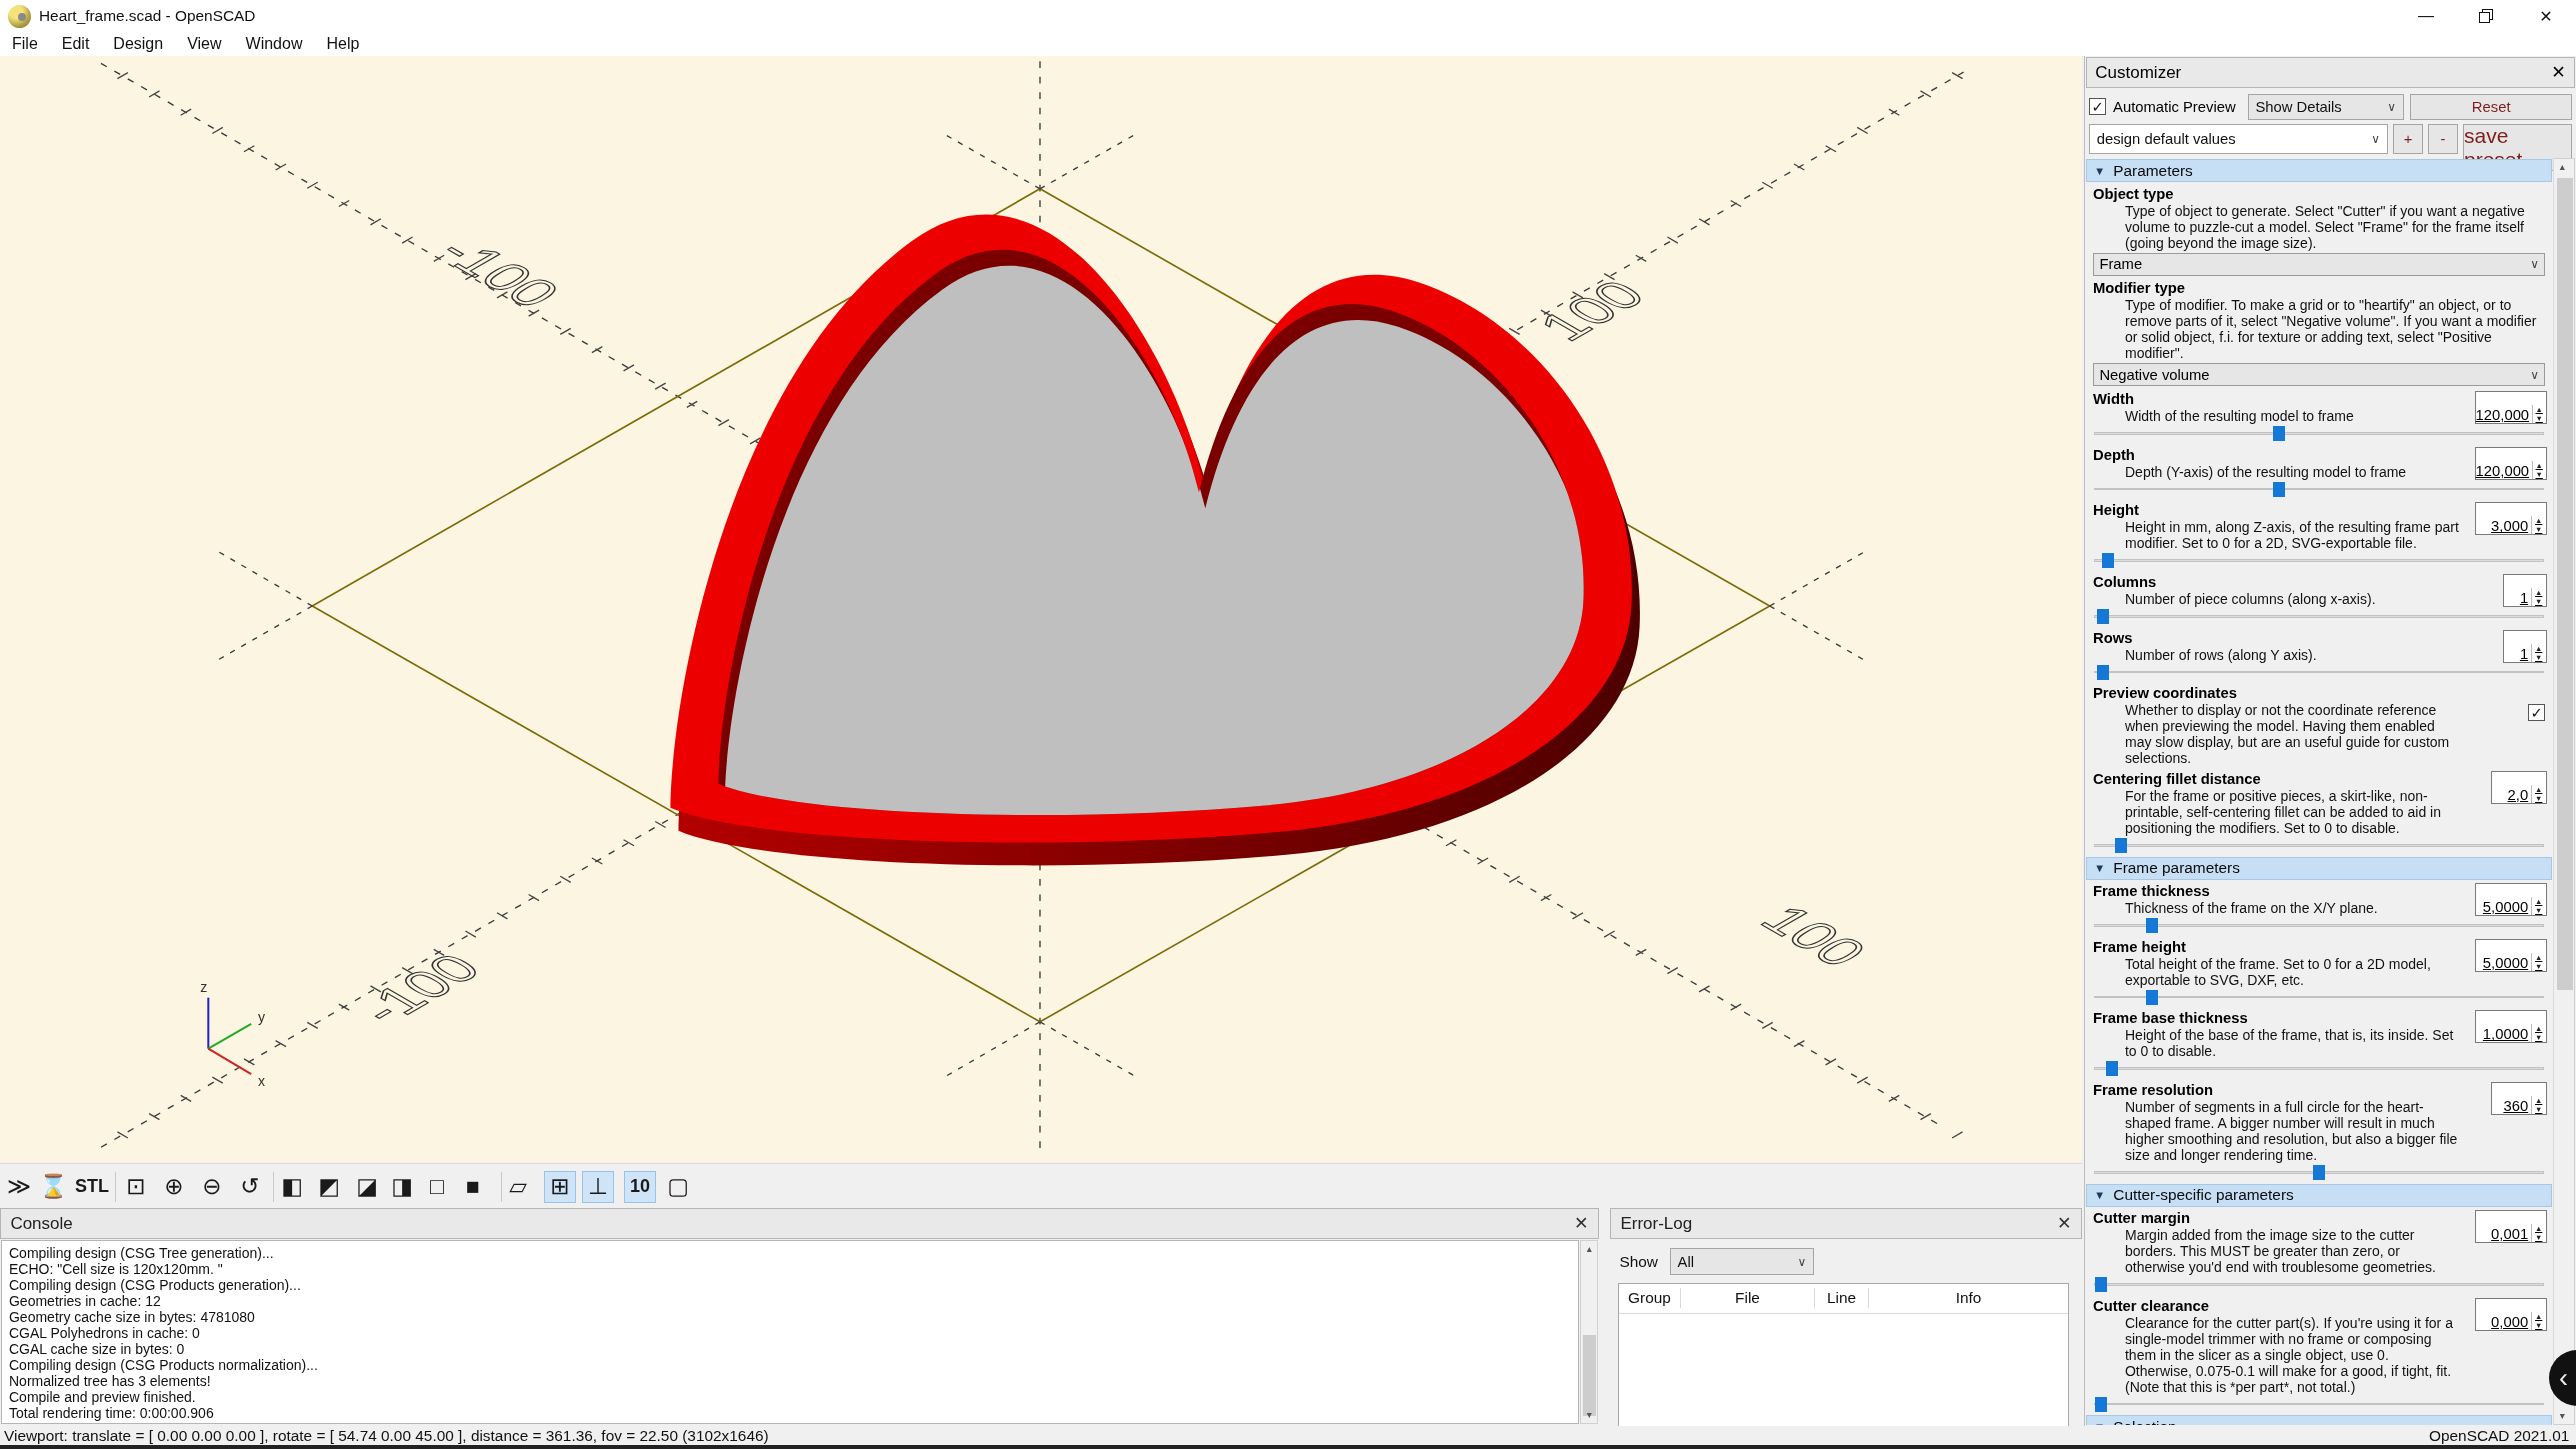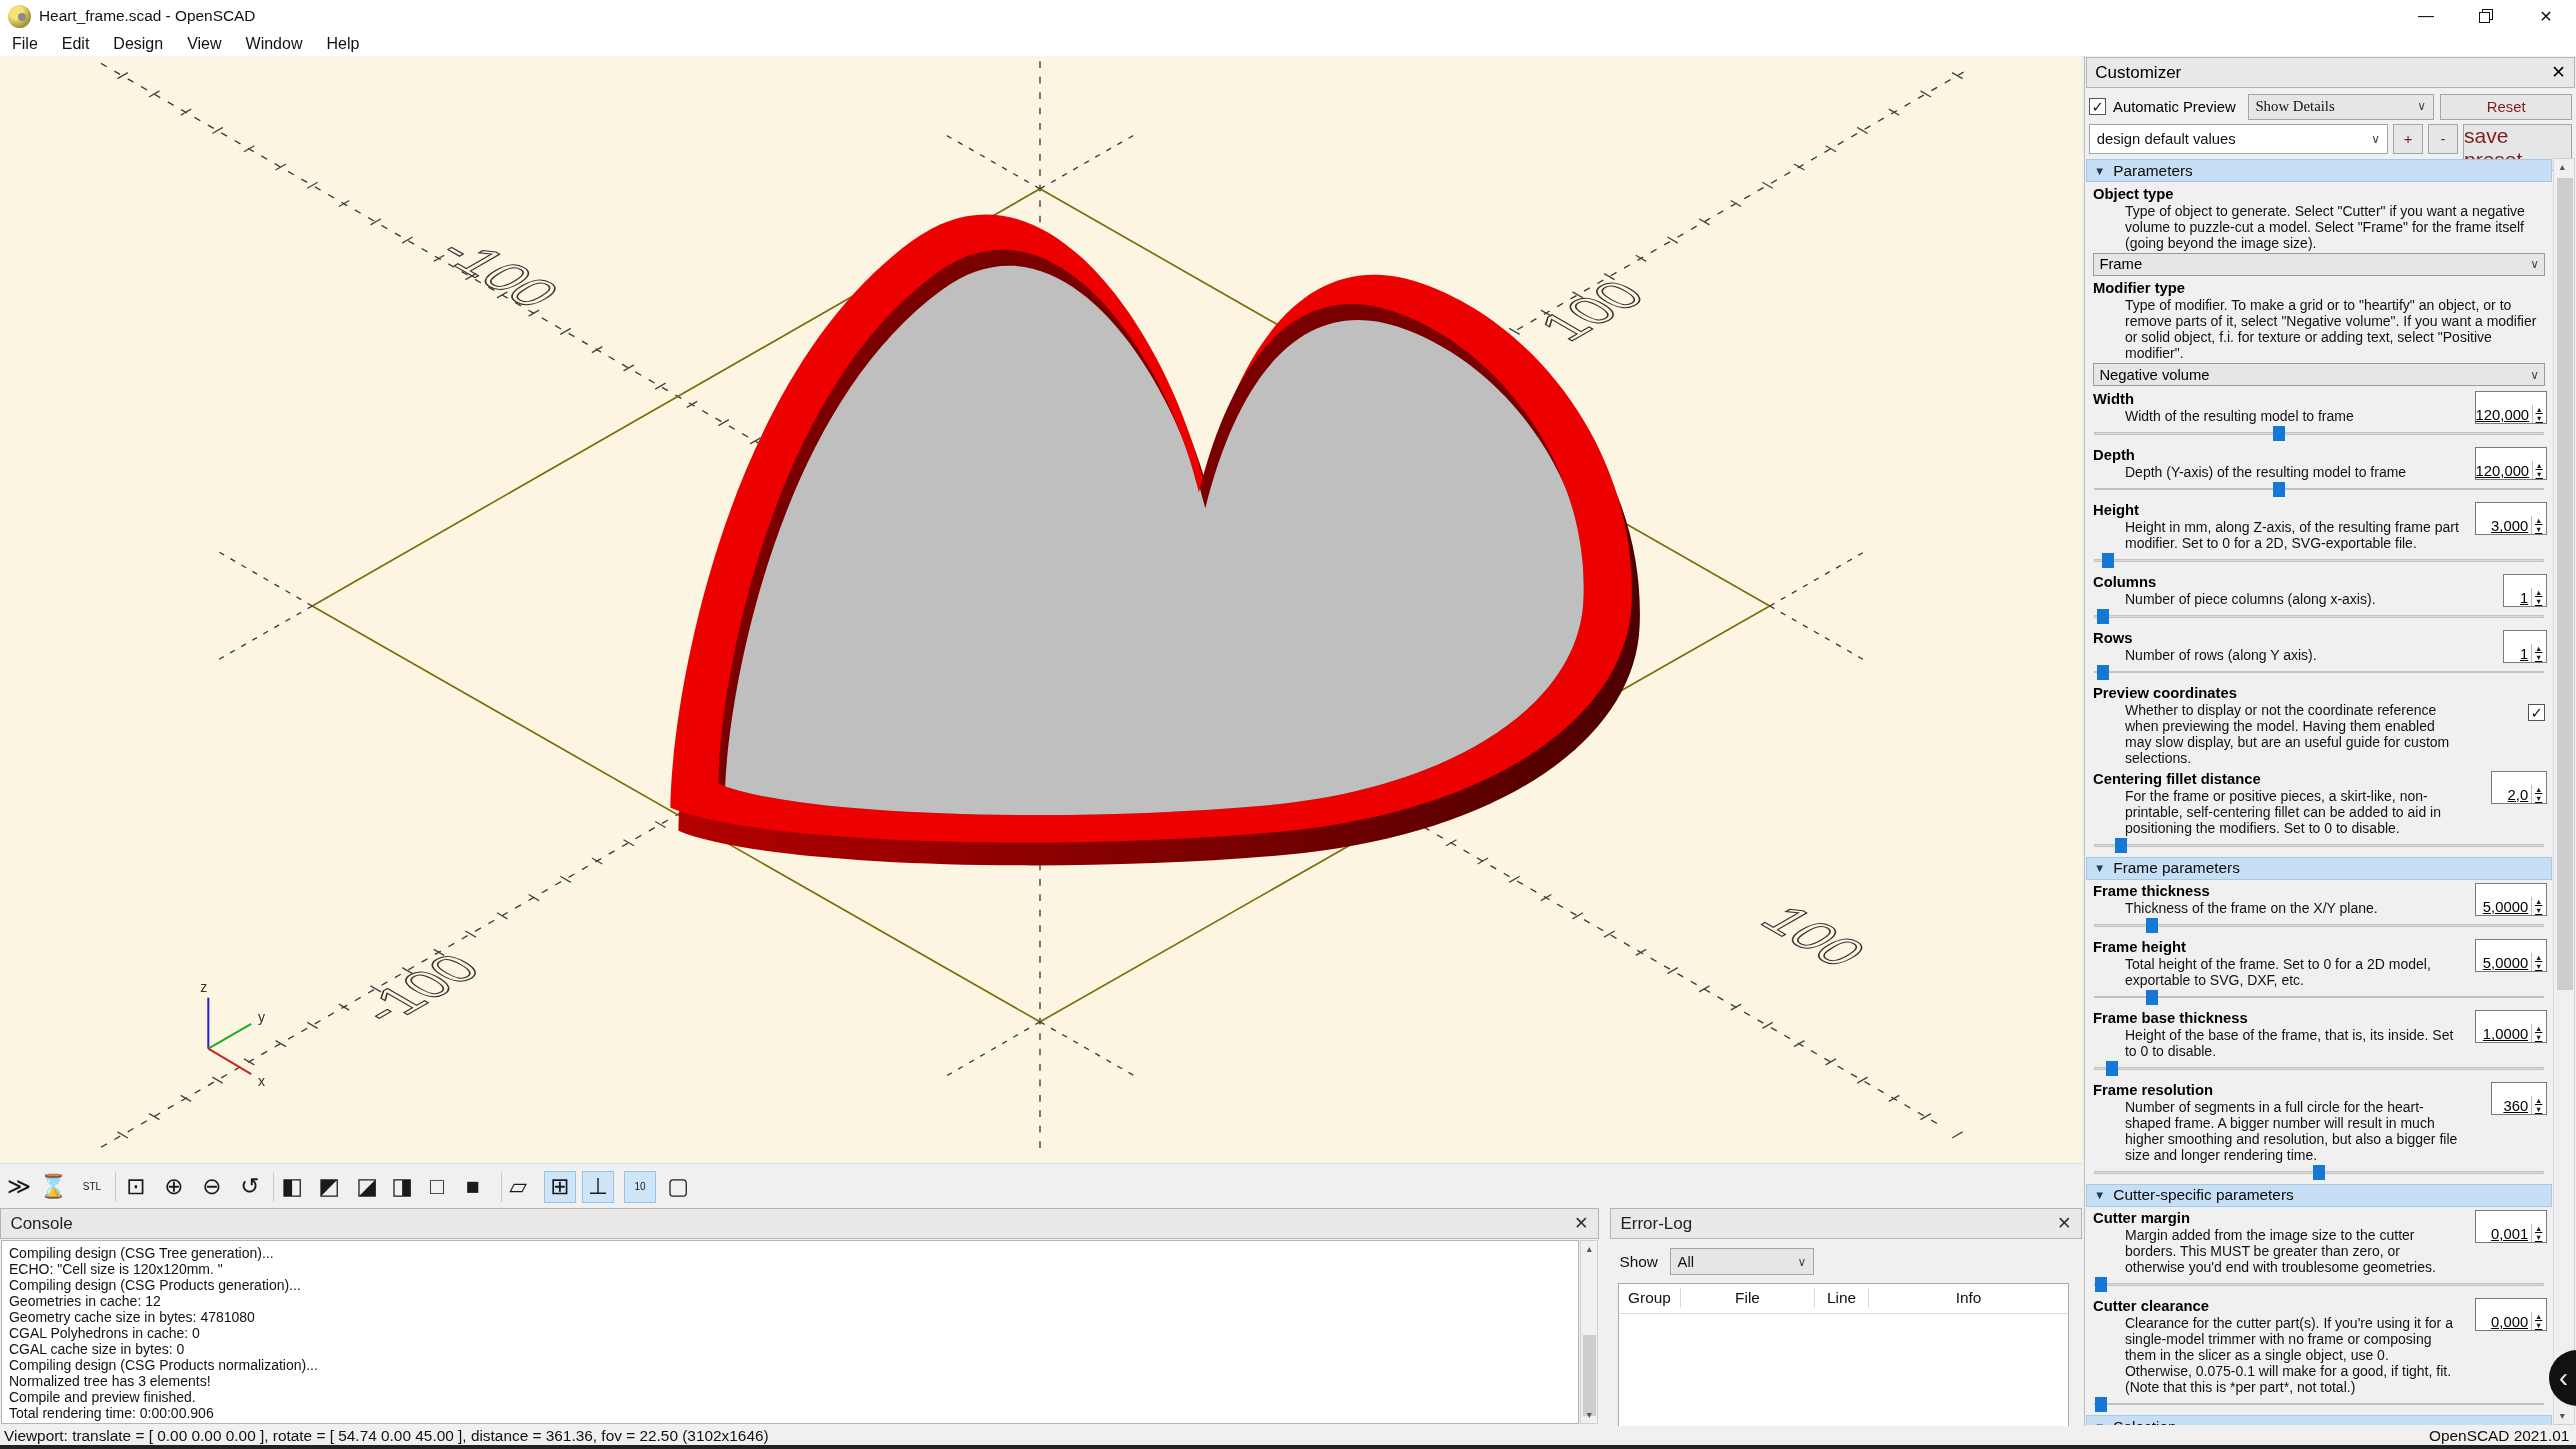--- a/index.html
+++ b/index.html
@@ -29,21 +29,21 @@
   
   #viewport { position:absolute; left:0; top:56px; width:2082px; height:1106px; background:#fcf5e1; overflow:hidden;}
   #viewport svg { position:absolute; left:0; top:0; }
 
   
   #toolbar { position:absolute; left:0; top:1163px; width:2082px; height:45px; background:#f0f0f0;
     border-top:0.7px solid #dcdcdc; }
   .tbi { position:absolute; top:6.7px; width:32px; height:32px; margin-left:-16px; display:flex;
     align-items:center; justify-content:center; font-size:23px; color:#1a1a1a; }
   .tbi.active { background:#cfe4f7; border:0.7px solid #96c3e8; }
-  .tbi.txt { font-size:10px; font-weight:normal; letter-spacing:0; }
+  .tbi.txt { font-size:18px; font-weight:bold; letter-spacing:0; }
   .tbsep { position:absolute; top:8px; width:0.7px; height:29.5px; background:#c9c9c9; }
 
   
   .panel { position:absolute; background:#f0f0f0; }
   .ptitle { height:31px; background:#e9e9e9; border:0.7px solid #b5b5b5; display:flex;
     align-items:center; padding:0 9.4px; font-size:17px; color:#222; }
   .ptitle .closex { margin-left:auto; font-size:17.4px; color:#333; }
   #console-panel { left:0; top:1208px; width:1599px; height:219px; }
   #console-body { position:absolute; left:1.3px; top:32px; right:20px; bottom:2.7px; background:#ffffff;
     border:0.7px solid #b5b5b5; padding:4px 6.7px; overflow:hidden; }
@@ -79,21 +79,21 @@
   #customizer { position:absolute; left:2084px; top:56px; width:492px; height:1370px;
     background:#f0f0f0; border-left:0.7px solid #bdbdbd; }
   #cz-title { position:absolute; left:1.3px; top:1.3px; right:1.3px; height:31px; background:#e9e9e9;
     border:0.7px solid #b5b5b5; display:flex; align-items:center; padding:0 8px; font-size:17px; }
   #cz-title .closex { margin-left:auto; font-size:17.4px; }
   #cz-row1 { position:absolute; left:4px; top:36px; right:4px; height:29.5px; display:flex;
     align-items:center; gap:6.7px; }
   .checkbox { width:17.4px; height:17.4px; background:#fff; border:1.3px solid #555; font-size:14.8px;
     display:flex; align-items:center; justify-content:center; color:#111; }
   #cz-autoprev-label { font-size:14.8px; margin-right:5.4px; }
-  #cz-details-combo { width:186px; height:25.5px;font-family:Liberation Serif, serif; }
+  #cz-details-combo { width:156px; height:25.5px; }
   .btn { background:#e6e6e6; border:0.7px solid #a5a5a5; display:flex; align-items:center;
     justify-content:center; font-size:14.8px; color:#7f1d1d; }
   #cz-reset-btn { flex:1; height:25.5px; }
   #cz-row2 { position:absolute; left:4px; top:68px; right:4px; height:31px; display:flex; gap:5.4px;}
   #cz-preset-combo { flex:1; height:29.5px; background:#fff; }
   #cz-plus,#cz-minus { width:29.5px; height:29.5px; }
   #cz-save-btn { width:109px; height:47px; font-size:21px; }
   #params { position:absolute; left:1.3px; top:102px; right:24px; bottom:1.3px; overflow:hidden; }
   .pheader { height:23px; background:#c7dff5; border:0.7px solid #a6c8e4; display:flex;
     align-items:center; gap:8px; padding:0 6.7px; font-size:15.4px; color:#0b0b0b; margin-top:1.3px;}

